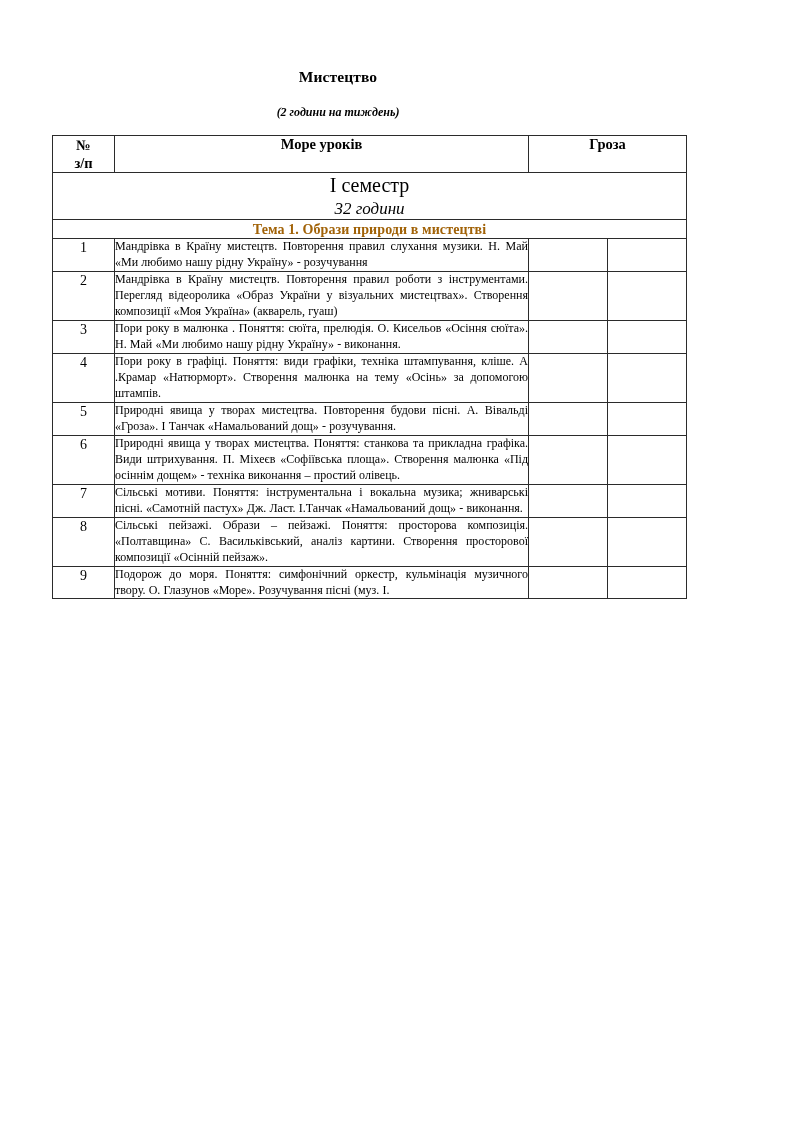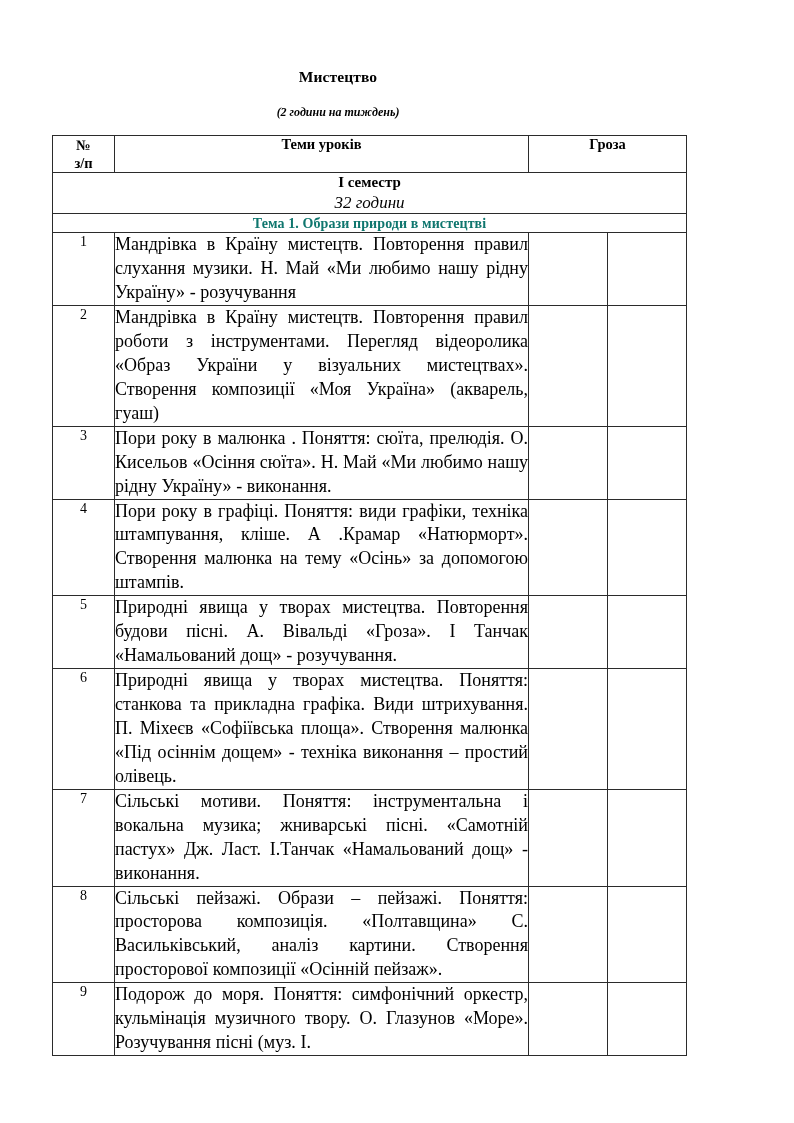--- a/index.html
+++ b/index.html
@@ -81,50 +81,50 @@
     line-height: 1.22;
   }
   th.h-num { line-height: 1.25; }
 
   td.semester {
     text-align: center;
     padding: 4px 4px 5px 4px;
     line-height: 1.25;
   }
   .semester-name {
-    font-size: 15px;
-    font-weight: bold;
+    font-size: 20px;
+    font-weight: normal;
     display: block;
   }
   .semester-hours {
     font-size: 17px;
     font-style: italic;
     display: block;
   }
 
   td.topic-head {
     text-align: center;
     padding: 2px 4px 3px 4px;
   }
   .topic-head-text {
     font-size: 14px;
     font-weight: bold;
-    color: #0f766e;
+    color: #a16207;
     letter-spacing: 0.1px;
   }
 
   td.row-num {
     text-align: center;
     font-size: 14px;
     padding: 4px 4px 4px 4px;
     vertical-align: top;
     line-height: 1.32;
   }
   td.row-theme {
-    font-size: 18px;
+    font-size: 12px;
     text-align: justify;
     text-align-last: left;
     padding: 4px 7px 4px 8px;
     line-height: 1.33;
     hyphens: none;
     word-spacing: 0.2px;
   }
   td.row-date {
     padding: 0;
   }
@@ -151,21 +151,21 @@
       <col class="c-date-a">
       <col class="c-date-b">
     </colgroup>
 
     <thead>
       <tr>
         <th class="h-num" rowspan="1">
           <span>№</span><br>
           <span>з/п</span>
         </th>
-        <th class="h-theme">Теми уроків</th>
+        <th class="h-theme">Море уроків</th>
         <th class="h-date" colspan="2">Гроза</th>
       </tr>
     </thead>
 
     <tbody>
       <tr>
         <td class="semester" colspan="4">
           <span class="semester-name">I семестр</span>
           <span class="semester-hours">32 години</span>
         </td>

